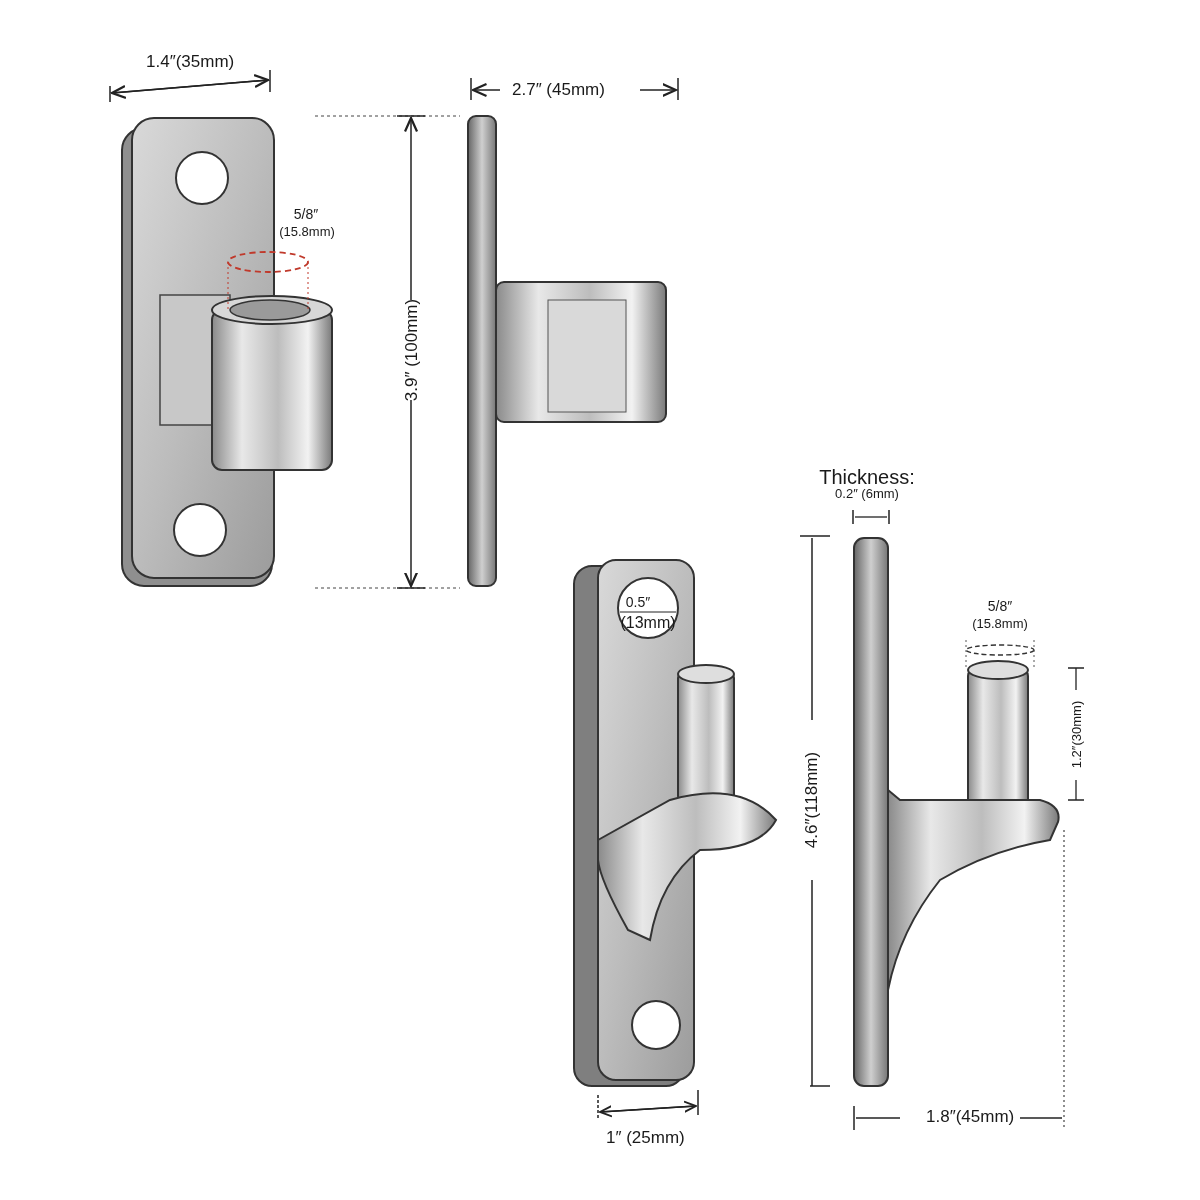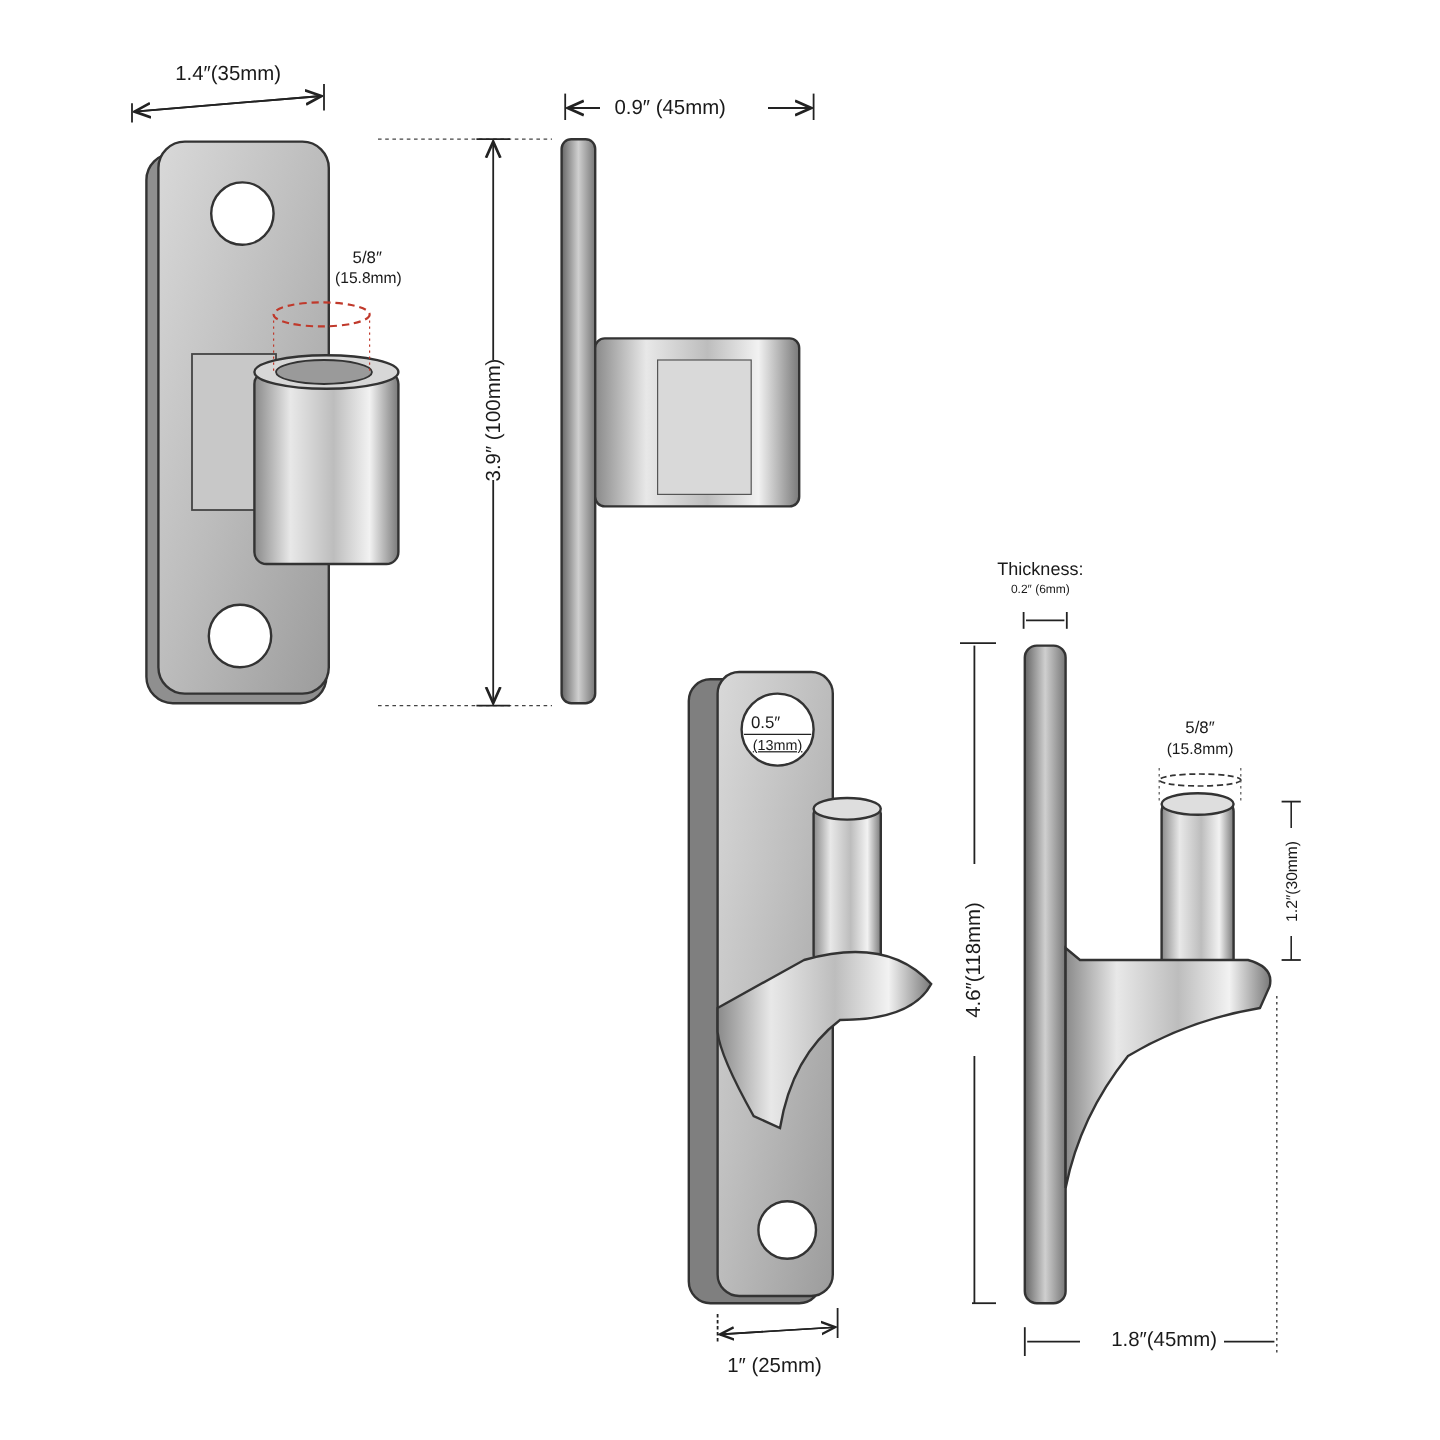--- a/index.html
+++ b/index.html
@@ -2,21 +2,21 @@
 <html><head>
 <meta charset="utf-8">
 <style>
   html, body { margin: 0; padding: 0; background: #ffffff; }
   body { width: 1200px; height: 1200px; position: relative; overflow: hidden;
          font-family: "Liberation Sans", sans-serif; color: #222; }
   svg { position: absolute; left: 0; top: 0; }
   .lbl { position: absolute; font-family: "Liberation Sans", sans-serif; color: #1a1a1a; white-space: nowrap; }
   .big { font-size: 17px; }
   .sm { font-size: 13px; }
-  .xs { font-size: 12px; text-decoration: underline; }
+  .xs { font-size: 16px; }
   .vert { transform-origin: center; transform: rotate(-90deg); }
   .center { text-align: center; }
 </style>
 </head>
 <body>
 
 <svg width="1200" height="1200" viewBox="0 0 1200 1200">
   <defs>
     <linearGradient id="metalH" x1="0" x2="1" y1="0" y2="0">
       <stop offset="0" stop-color="#8a8a8a"></stop>
@@ -144,30 +144,30 @@
   </g>
 </svg>
 
 <div class="lbl big" style="left:146px; top:52px;">1.4″(35mm)</div>
 
 <div class="lbl sm center" style="left:268px; top:206px; width:76px; font-size:14px;">5/8″</div>
 <div class="lbl center" style="left:262px; top:224px; width:90px; font-size:13px;">(15.8mm)</div>
 
 <div class="lbl big vert center" style="left:352px; top:340px; width:120px;">3.9″ (100mm)</div>
 
-<div class="lbl big" style="left:512px; top:80px;">0.9″ (45mm)</div>
+<div class="lbl big" style="left:512px; top:80px;">2.7″ (45mm)</div>
 
 <div class="lbl center" style="left:618px; top:594px; width:40px; font-size:14px;">0.5″</div>
 <div class="lbl xs center" style="left:618px; top:614px; width:60px;">(13mm)</div>
 
 <div class="lbl big" style="left:606px; top:1128px;">1″ (25mm)</div>
 
 <div class="lbl big vert center" style="left:752px; top:790px; width:120px;">4.6″(118mm)</div>
 
-<div class="lbl center" style="left:812px; top:466px; width:110px; font-size:15px;">Thickness:</div>
-<div class="lbl center" style="left:812px; top:486px; width:110px; font-size:10px;text-align:center;">0.2″ (6mm)</div>
+<div class="lbl center" style="left:812px; top:466px; width:110px; font-size:20px;">Thickness:</div>
+<div class="lbl center" style="left:812px; top:486px; width:110px; font-size:13px;text-align:center;">0.2″ (6mm)</div>
 
 <div class="lbl center" style="left:965px; top:598px; width:70px; font-size:14px;">5/8″</div>
 <div class="lbl center" style="left:958px; top:616px; width:84px; font-size:13px;">(15.8mm)</div>
 
 <div class="lbl sm vert center" style="left:1030px; top:727px; width:92px;">1.2″(30mm)</div>
 
 <div class="lbl big" style="left:910px; top:1107px;margin-left:16px;">1.8″(45mm)</div>
 
 </body></html>

